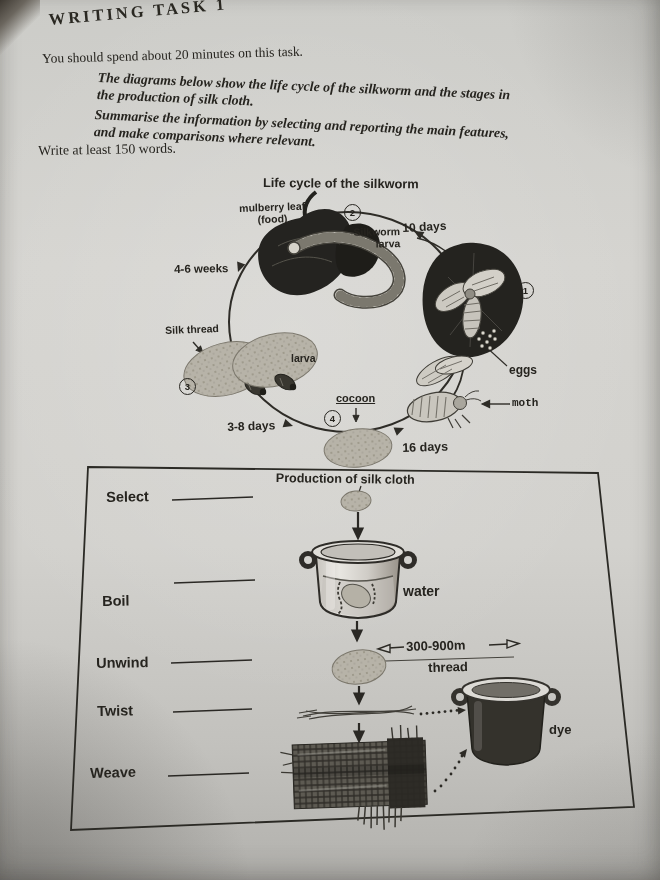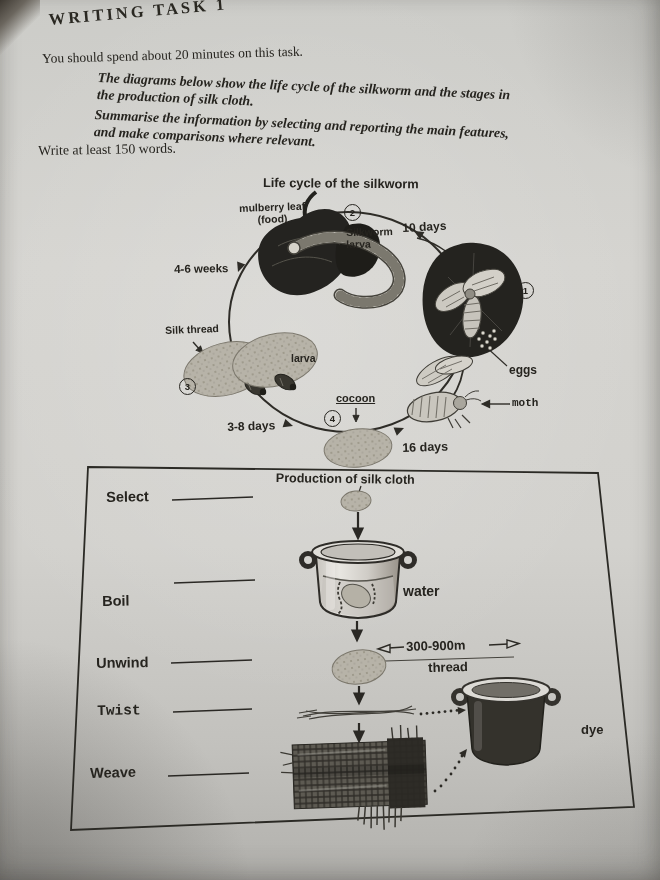--- a/index.html
+++ b/index.html
@@ -22,41 +22,41 @@
   .task-title{left:48px;top:10px;font-weight:bold;font-size:16.5px;letter-spacing:3px;transform:rotate(-5deg);color:#2a2822;}
   .spend{left:42px;top:51px;font-size:13.5px;transform:rotate(-1.6deg);}
   .prompt{font-weight:bold;font-style:italic;font-size:13.8px;line-height:16.5px;}
   .p1{left:98px;top:70px;transform:rotate(2.4deg);}
   .p2{left:95px;top:107px;transform:rotate(2.6deg);}
   .words{left:38px;top:143px;font-size:13.8px;transform:rotate(-1deg);}
   .art{position:absolute;left:0;top:0;}
   .lab{position:absolute;font-weight:bold;white-space:nowrap;transform-origin:left top;color:#26241f;}
   .lc-title{left:263px;top:175px;font-size:12.8px;transform:rotate(.5deg);}
   .mulberry{left:236px;top:203px;font-size:10.5px;line-height:11.5px;text-align:center;width:72px;transform:rotate(-2deg);}
-  .silkworm{left:346px;top:227px;font-size:10.5px;line-height:11.5px;text-align:left;width:54px;transform:rotate(-1deg);}
+  .silkworm{left:346px;top:227px;font-size:10.5px;line-height:11.5px;text-align:right;width:54px;transform:rotate(-1deg);}
   .ten-days{left:402px;top:221px;font-size:12px;transform:rotate(-3deg);}
   .weeks{left:174px;top:263px;font-size:11.5px;transform:rotate(-1deg);}
   .silkthread{left:165px;top:324px;font-size:10.5px;transform:rotate(-2deg);}
   .larva3{left:291px;top:352px;font-size:10.5px;}
   .cocoon-l{left:336px;top:392px;font-size:11px;text-decoration:underline;}
   .days38{left:227px;top:420px;font-size:12px;transform:rotate(-2deg);}
   .days16{left:402px;top:441px;font-size:12.5px;transform:rotate(-2deg);}
   .eggs-l{left:509px;top:363px;font-size:12px;}
   .moth-l{left:512px;top:397px;font-size:11px;font-family:Liberation Mono, monospace;}
   .badge{position:absolute;width:15px;height:15px;border:1.5px solid #26241f;border-radius:50%;
     display:flex;align-items:center;justify-content:center;font-weight:bold;font-size:9.5px;color:#26241f;}
   .b1{left:517px;top:282px;} .b2{left:344px;top:204px;} .b3{left:179px;top:378px;} .b4{left:324px;top:410px;}
   .prod-title{left:276px;top:471px;font-size:12.5px;transform:rotate(.8deg);}
   .step{font-size:14.5px;transform:rotate(-1deg);}
   .st-select{left:106px;top:489px;} .st-boil{left:102px;top:593px;} .st-unwind{left:96px;top:655px;}
-  .st-twist{left:97px;top:703px;font-family:Liberation Mono, monospace;} .st-weave{left:90px;top:765px;transform:rotate(-1.5deg);}
+  .st-twist{left:97px;top:703px;} .st-weave{left:90px;top:765px;transform:rotate(-1.5deg);}
   .water-l{left:403px;top:583px;font-size:14px;}
   .len-l{left:406px;top:639px;font-size:13px;transform:rotate(-1.5deg);}
   .thread-l{left:428px;top:660px;font-size:13px;transform:rotate(-1.5deg);}
-  .dye-l{left:549px;top:722px;font-size:13px;margin-left:32px;}
+  .dye-l{left:549px;top:722px;font-size:13px;}
 </style>
 </head>
 <body>
 
 <div class="page">
   <div class="corner-tl"></div>
 
   <div class="t task-title">WRITING TASK 1</div>
   <div class="t spend">You should spend about 20 minutes on this task.</div>
   <div class="t prompt p1">

